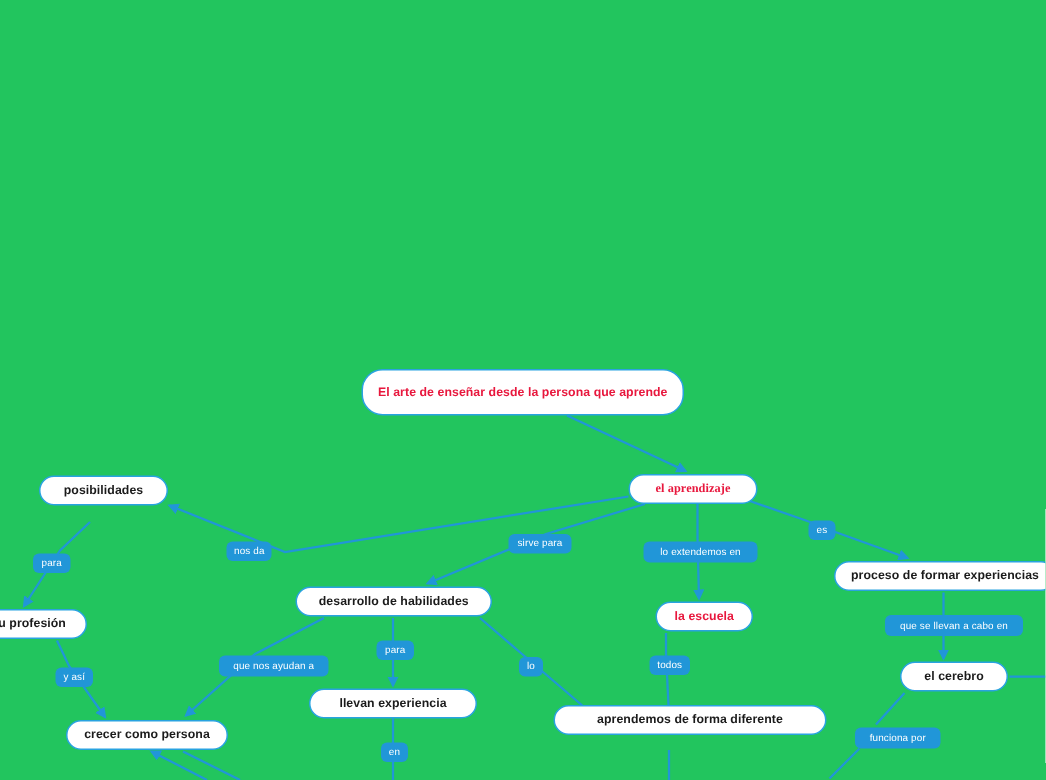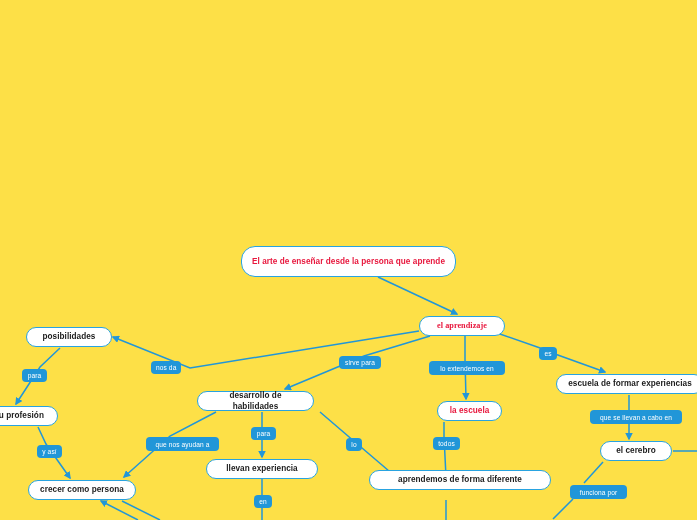--- a/index.html
+++ b/index.html
@@ -7,21 +7,21 @@
     padding: 0;
     background: #ffffff;
   }
   body {
     font-family: "Liberation Sans", sans-serif;
   }
   #canvas {
     position: relative;
     width: 697px;
     height: 520px;
-    background: #fde047;
+    background: #22c55e;
     overflow: hidden;
   }
   #edge-layer {
     position: absolute;
     left: 0;
     top: 0;
     width: 697px;
     height: 520px;
   }
   .node {
@@ -96,45 +96,45 @@
       </g>
   </svg>
 
   <div id="node-group">
       <div class="node" style="left: 241px; top: 246px; width: 215px; height: 31px;">
         <span>El arte de enseñar desde la persona que aprende</span>
       </div>
       <div class="node" style="left: 419px; top: 316px; width: 86px; height: 20px; font-family: Liberation Serif, serif;">
         <span>el aprendizaje</span>
       </div>
-      <div class="node dark" style="left: 26px; top: 327px; width: 86px; height: 20px;">
+      <div class="node dark" style="left: 26px; top: 317px; width: 86px; height: 20px;">
         <span>posibilidades</span>
       </div>
       <div class="node dark" style="left: 556px; top: 374px; width: 148px; height: 20px;">
-        <span>escuela de formar experiencias</span>
+        <span>proceso de formar experiencias</span>
       </div>
-      <div class="node dark" style="left: 197px; top: 391px; width: 117px; height: 20px;">
+      <div class="node dark" style="left: 197px; top: 391px; width: 131px; height: 20px;">
         <span>desarrollo de habilidades</span>
       </div>
       <div class="node" style="left: 437px; top: 401px; width: 65px; height: 20px;">
         <span>la escuela</span>
       </div>
       <div class="node dark" style="left: -18px; top: 406px; width: 76px; height: 20px;">
         <span>tu profesión</span>
       </div>
       <div class="node dark" style="left: 600px; top: 441px; width: 72px; height: 20px;">
         <span>el cerebro</span>
       </div>
       <div class="node dark" style="left: 206px; top: 459px; width: 112px; height: 20px;">
         <span>llevan experiencia</span>
       </div>
       <div class="node dark" style="left: 369px; top: 470px; width: 182px; height: 20px;">
         <span>aprendemos de forma diferente</span>
       </div>
-      <div class="node dark" style="left: 28px; top: 480px; width: 108px; height: 20px;">
+      <div class="node dark" style="left: 44px; top: 480px; width: 108px; height: 20px;">
         <span>crecer como persona</span>
       </div>
     </div>
   <div id="label-group">
       <div class="label" style="left: 151px; top: 361px; min-width: 30px; height: 13px;">
         <span>nos da</span>
       </div>
       <div class="label" style="left: 339px; top: 356px; min-width: 42px; height: 13px;">
         <span>sirve para</span>
       </div>

